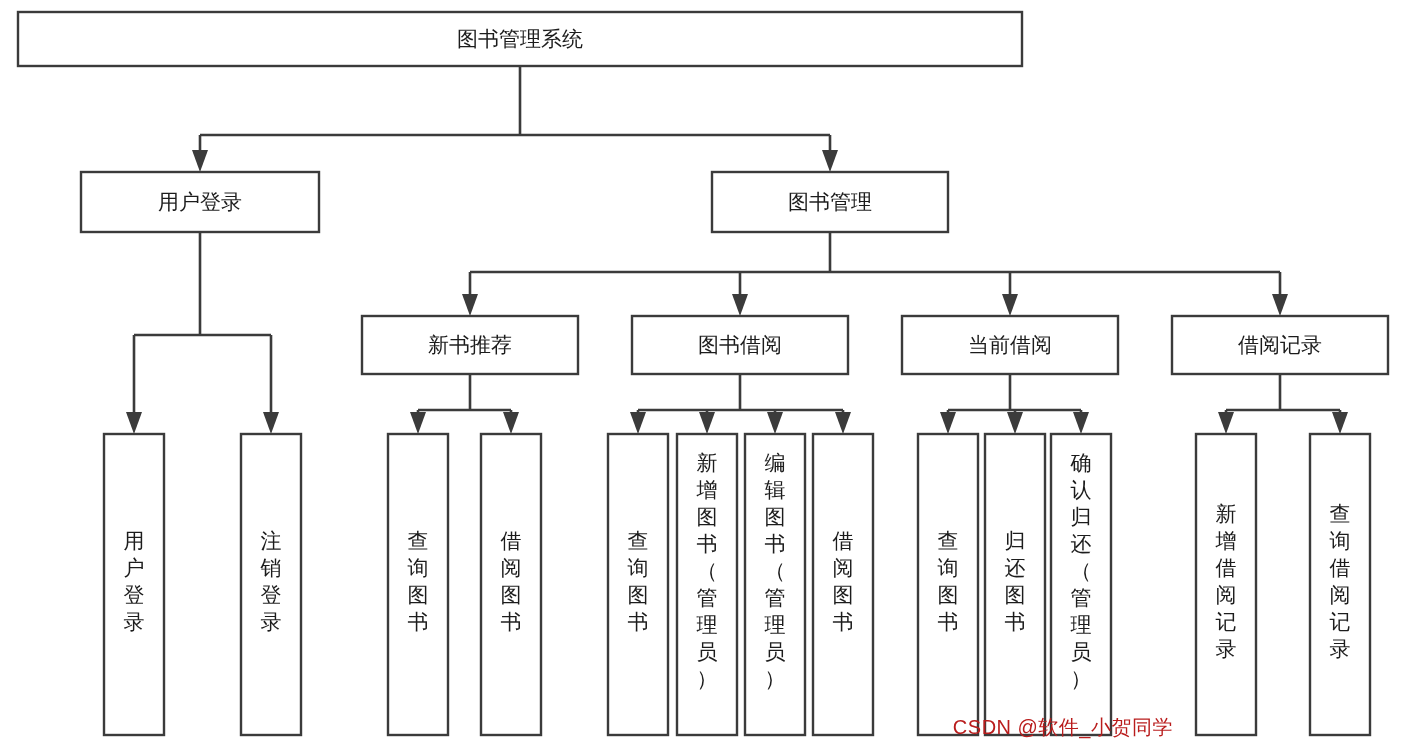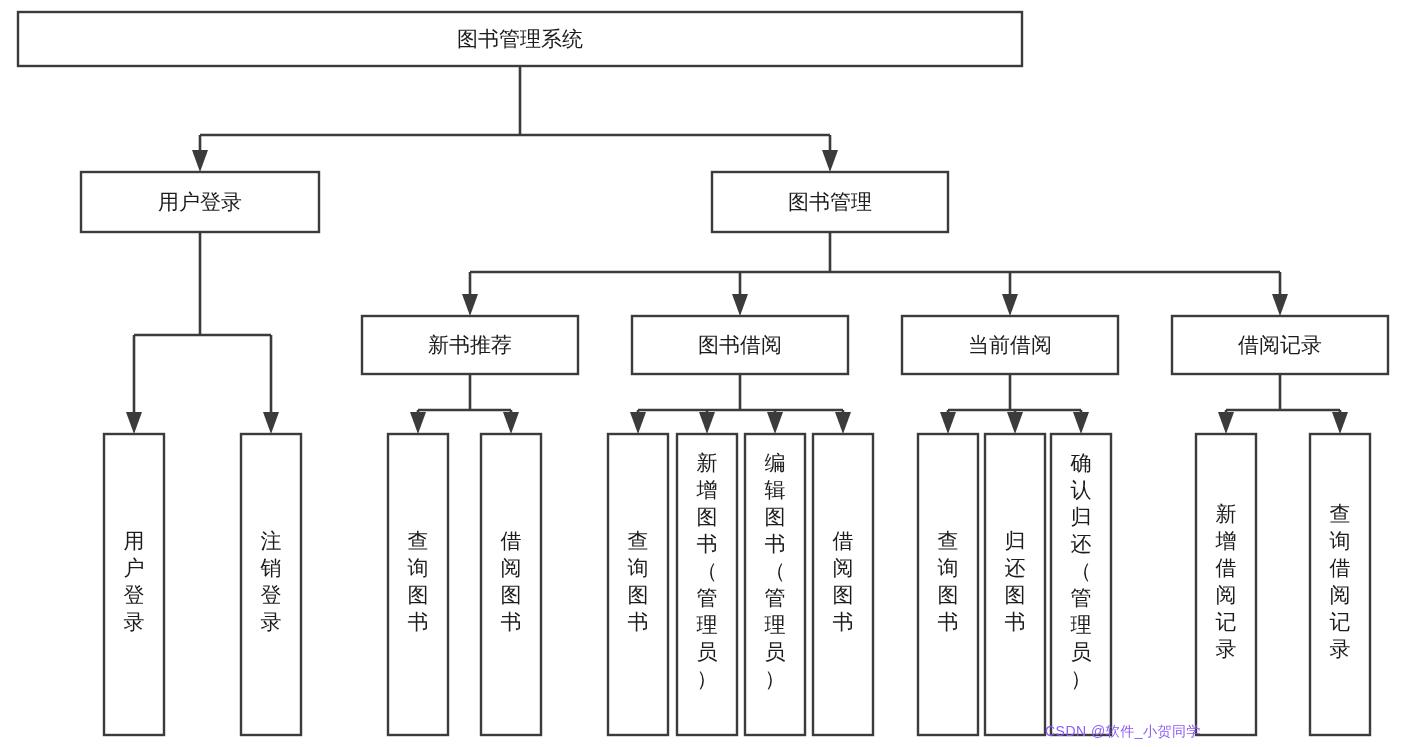--- a/index.html
+++ b/index.html
@@ -11,21 +11,20 @@
     width: 1405px;
     height: 747px;
     font-family: "Liberation Sans", "DejaVu Sans", sans-serif;
     overflow: hidden;
     position: relative;
   }
   #diagram-root {
     position: relative;
     width: 1179px;
     height: 747px;
-    padding-left: 28px;
   }
   svg.diagram-svg {
     position: absolute;
     top: 0;
     left: 0;
     width: 1405px;
     height: 747px;
     display: block;
   }
   .node-box {
@@ -54,22 +53,22 @@
     font-family: "Liberation Sans", "DejaVu Sans", sans-serif;
     font-size: 21px;
     fill: #1c1c1c;
     text-anchor: middle;
   }
   .watermark-text {
     position: absolute;
     right: 6px;
     bottom: 6px;
     font-family: "Liberation Sans", "DejaVu Sans", sans-serif;
-    font-size: 14px;
-    color: #8b5cf6;
+    font-size: 20px;
+    color: #b91c1c;
     letter-spacing: 0.5px;
     white-space: nowrap;
     user-select: none;
   }
 </style>
 </head>
 <body>
 
 <div id="diagram-root">
   <svg class="diagram-svg" viewBox="0 0 1405 747">

